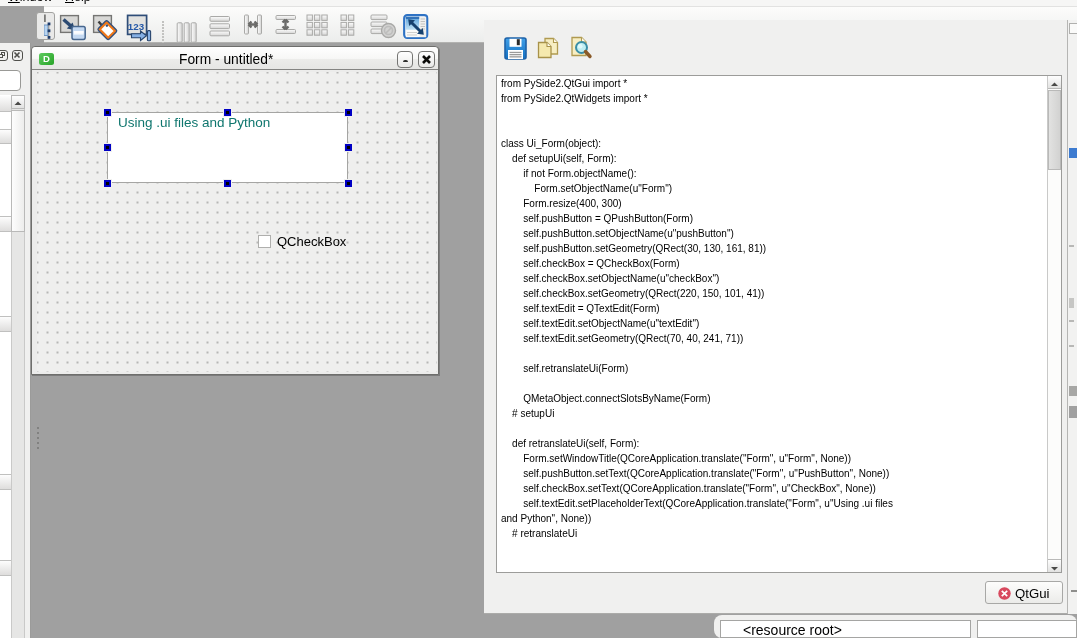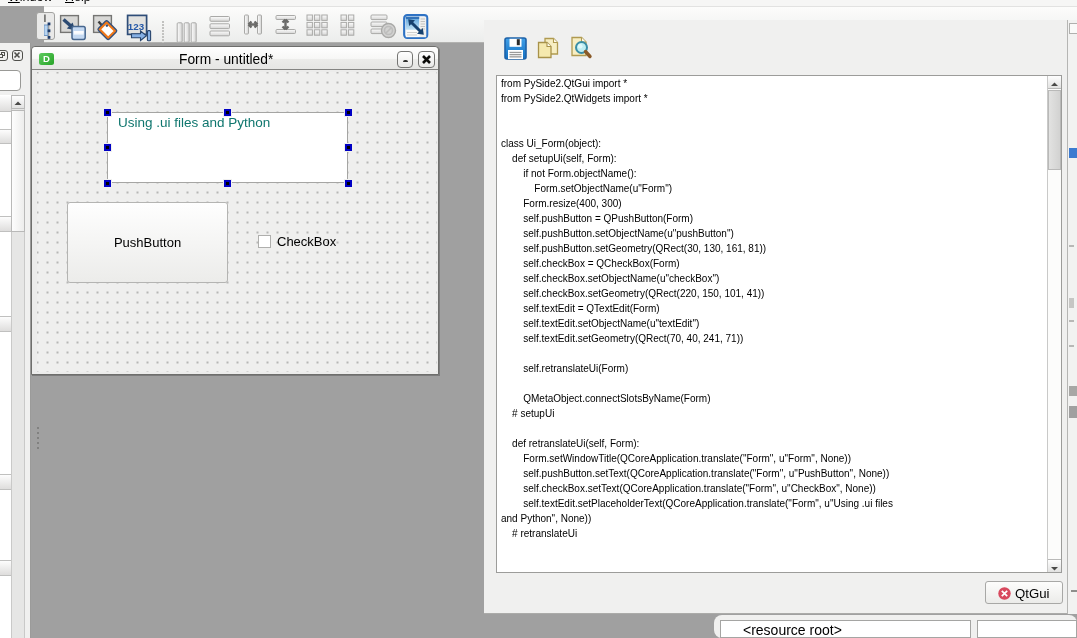--- a/index.html
+++ b/index.html
@@ -202,24 +202,23 @@
 
     <div class="handle" style="left:66.5px;top:36.5px;"></div>
     <div class="handle" style="left:187px;top:36.5px;"></div>
     <div class="handle" style="left:307.5px;top:36.5px;"></div>
     <div class="handle" style="left:66.5px;top:72px;"></div>
     <div class="handle" style="left:307.5px;top:72px;"></div>
     <div class="handle" style="left:66.5px;top:107.5px;"></div>
     <div class="handle" style="left:187px;top:107.5px;"></div>
     <div class="handle" style="left:307.5px;top:107.5px;"></div>
 
-    <div class="abs" style="left:30px;top:130px;width:161px;height:81px;background:linear-gradient(#fefefe,#ececea);border:1px solid #b4b4b2;border-radius:3px;text-align:center;line-height:79px;font-size:13px;color:#000;">PushButton</div>
 
     <div class="abs" style="left:221px;top:163px;width:13px;height:13px;background:#fff;border:1px solid #afafad;"></div>
-    <div class="abs" style="left:240px;top:162px;font-size:13px;color:#000;">CheckBox</div>
+    <div class="abs" style="left:240px;top:162px;font-size:13px;color:#000;">QCheckBox</div>
   </div>
 </div>
 <style>
 .handle { position:absolute; width:7px; height:7px; background:#000; border:2px solid #0000c4; box-shadow:0 0 0 1px #f0f0ef; }
 </style>
 
 <div class="abs" style="left:484px;top:20px;width:583px;height:594px;background:#f0f0ef;border-bottom:1px solid #ababa9;">
 
   <svg class="abs" style="left:20px;top:17px;" width="23" height="23" viewBox="0 0 23 23">
     <rect x="1" y="1" width="21" height="21" rx="2" fill="url(#flop)" stroke="#1e62a8" stroke-width="1.6"></rect>

